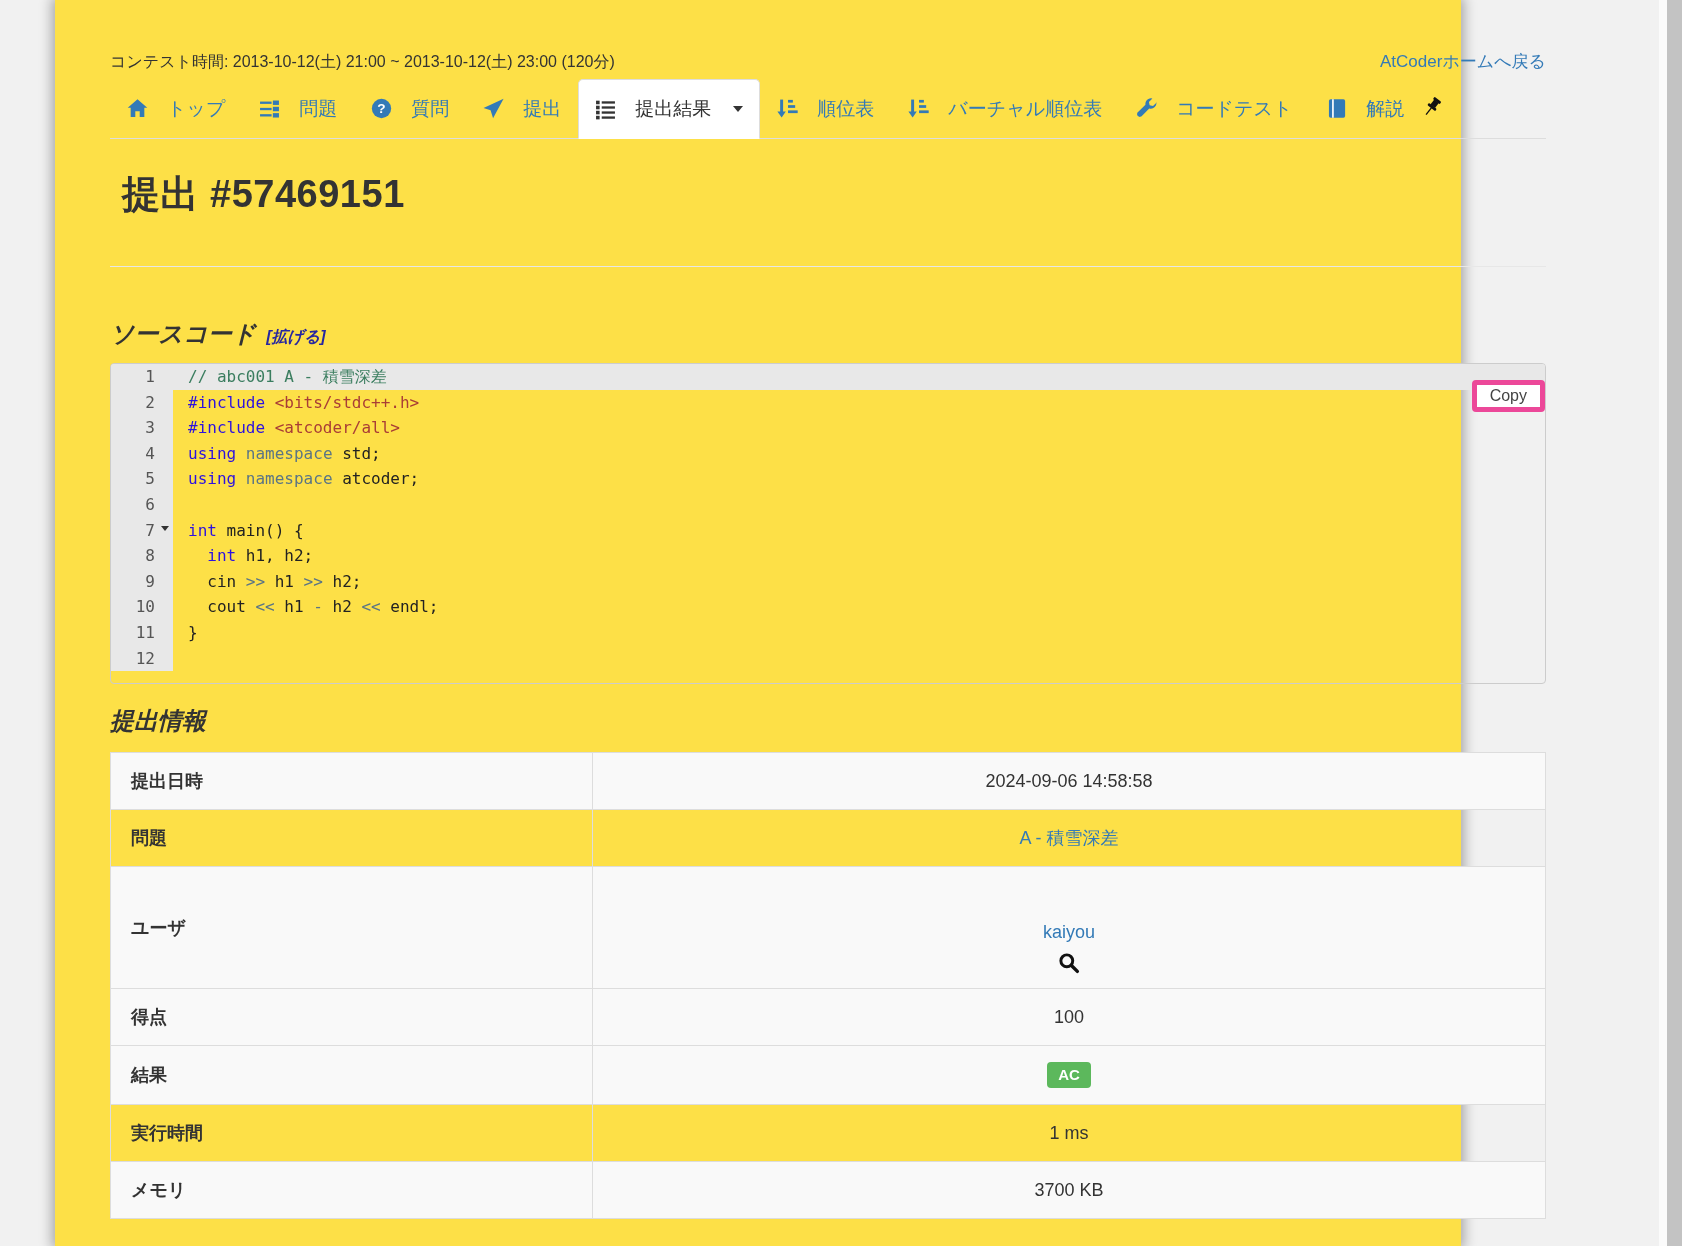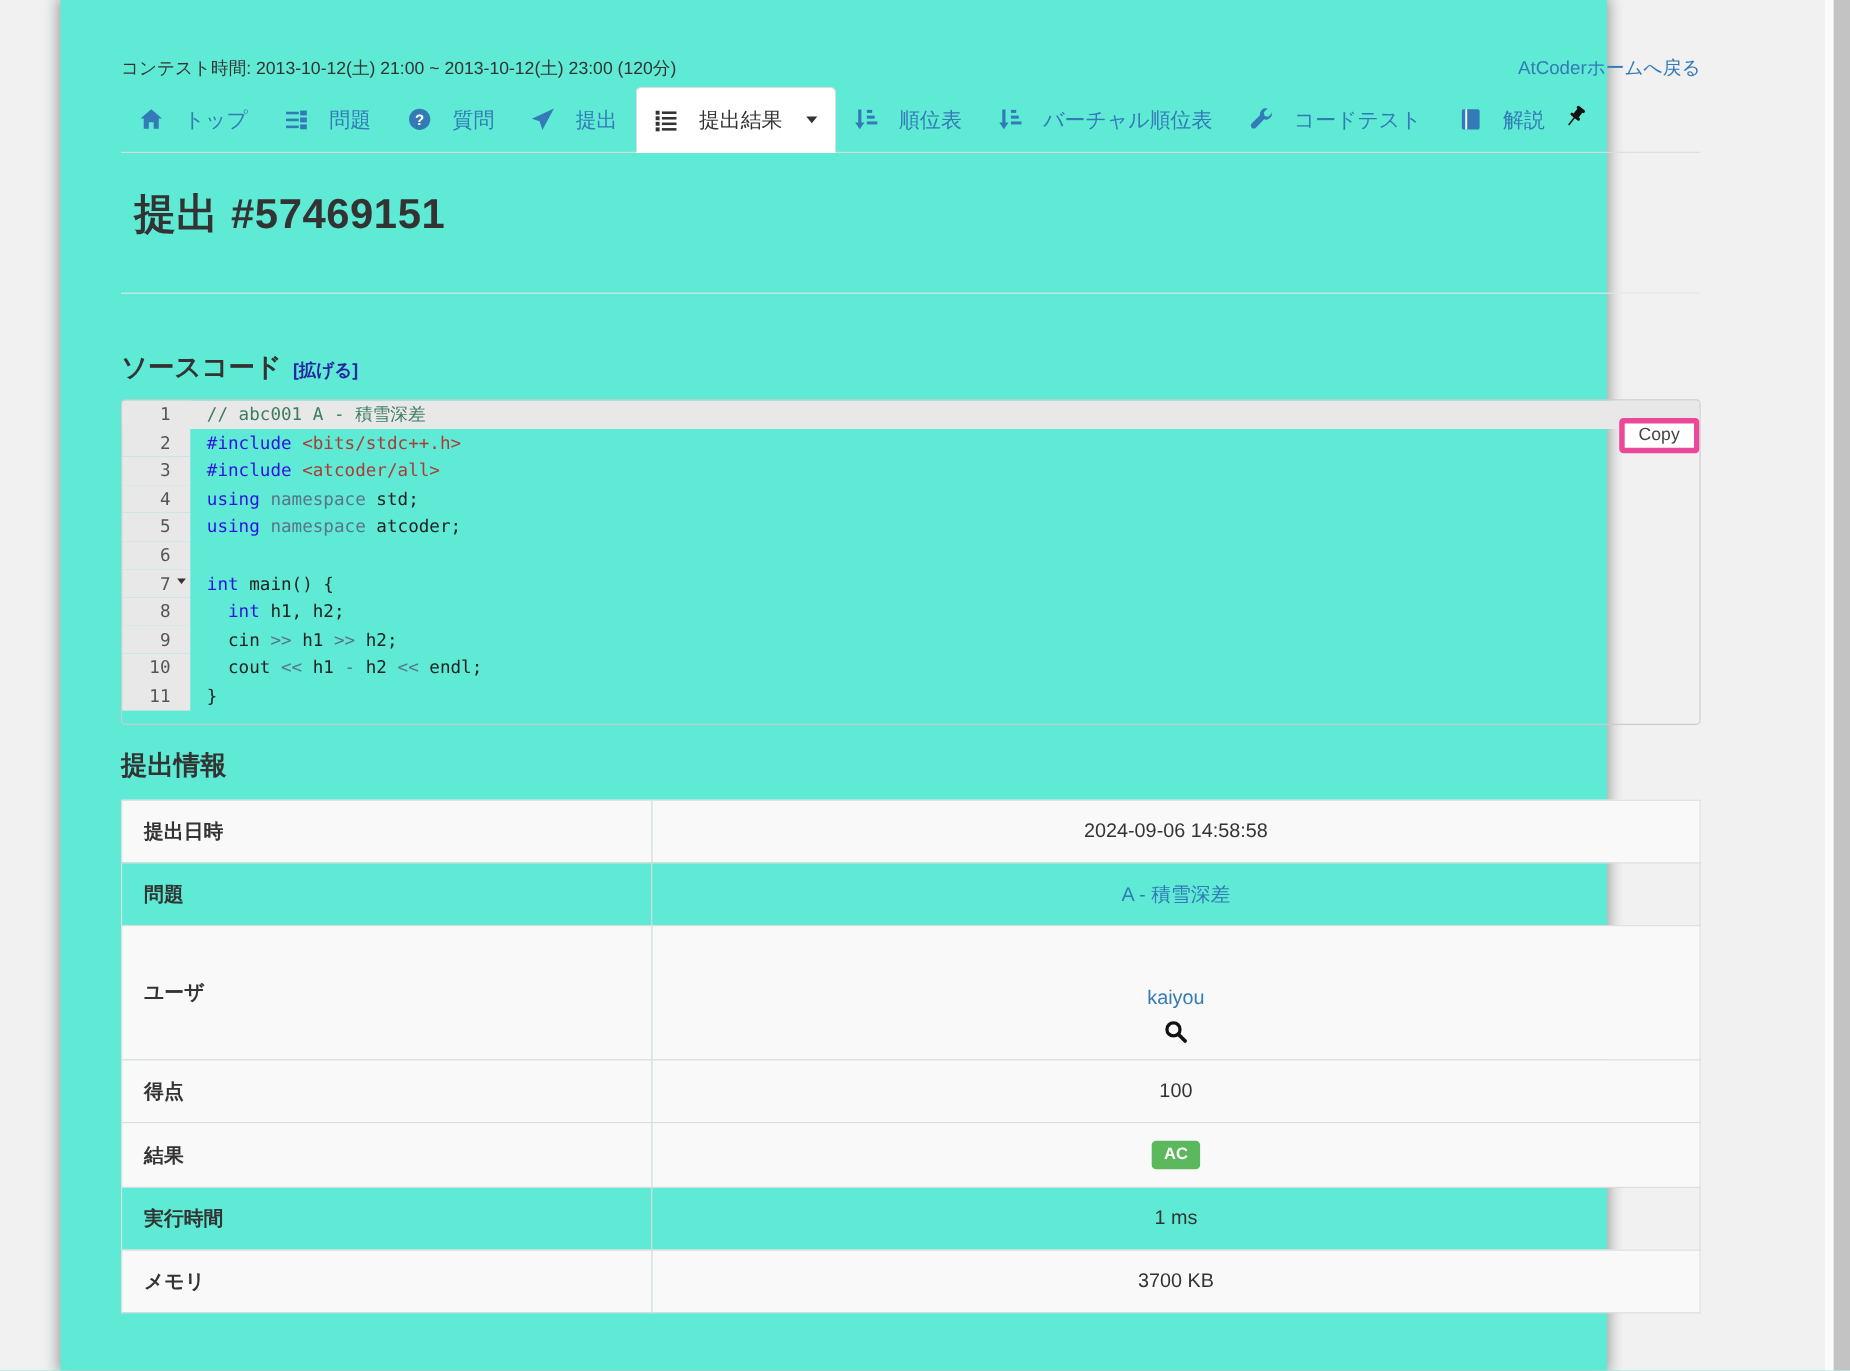--- a/index.html
+++ b/index.html
@@ -6,21 +6,21 @@
   html,body { margin:0; padding:0; }
   body {
     width:1682px; height:1246px; position:relative; overflow:hidden;
     background:#f1f1f1;
     font-family:"Liberation Sans", sans-serif;
     color:#333;
   }
   
   .page-card {
     position:absolute; left:55px; top:0; width:1406px; height:1246px;
-    background:#5eead4;
+    background:#fde047;
     box-shadow:0 0 12px 3px rgba(0,0,0,0.32);
   }
   .side-strip-light { position:absolute; left:1659px; top:0; width:8px; height:1246px; background:#fbfbfb; }
   .window-scrollbar { position:absolute; left:1667px; top:0; width:15px; height:1246px; background:#c3c3c3; }
 
   .container { margin:0 55px; width:1436px; }
 
   
   .top-row { display:flex; justify-content:space-between; align-items:baseline; padding-top:11px; font-size:16px; }
   .contest-time { color:#333; }
@@ -44,21 +44,21 @@
     border-radius:5px 5px 0 0; margin-bottom:-1px; padding:0 16px;
   }
   .caret { width:0; height:0; border-left:5.5px solid transparent; border-right:5.5px solid transparent; border-top:6px solid #333; margin-left:3px; }
   .pin-wrap { margin-left:auto; display:flex; align-items:center; padding-right:135px; }
   .pin-wrap svg { fill:#111; }
 
   
   .page-title { font-size:38px; font-weight:bold; color:#333; margin:30px 12px 0; letter-spacing:0.5px; }
   hr.title-rule { border:none; border-top:1px solid #e7e7e7; margin:46px 0 0; }
 
-  .section-heading { font-size:24px; font-weight:bold; color:#333; margin:21px 0 0; display:flex; align-items:baseline; gap:10px; }
+  .section-heading { font-size:24px; font-weight:bold; color:#333; margin:21px 0 0; display:flex; align-items:baseline; gap:10px;font-style:italic; }
   .expand-link { font-size:16px; font-weight:bold; color:#2626a0; }
 
   
   .code-block {
     position:relative; margin-top:13px; border:1px solid #ccc; border-radius:4px;
     font-family:"DejaVu Sans Mono","Liberation Mono",monospace;
     font-size:16px; line-height:25.6px; overflow:hidden; padding-bottom:12px;
   }
   .code-row { display:flex; height:25.6px; }
   .code-row.first { background:#e8e8e8; }
@@ -258,20 +258,24 @@
           <div class="code-text"><span class="c-pln">  cin </span><span class="c-typ">&gt;&gt;</span><span class="c-pln"> h1 </span><span class="c-typ">&gt;&gt;</span><span class="c-pln"> h2;</span></div>
         </div>
         <div class="code-row">
           <div class="gutter"><span>10</span></div>
           <div class="code-text"><span class="c-pln">  cout </span><span class="c-typ">&lt;&lt;</span><span class="c-pln"> h1 </span><span class="c-typ">-</span><span class="c-pln"> h2 </span><span class="c-typ">&lt;&lt;</span><span class="c-pln"> endl;</span></div>
         </div>
         <div class="code-row">
           <div class="gutter"><span>11</span></div>
           <div class="code-text"><span class="c-pln">}</span></div>
         </div>
+        <div class="code-row">
+          <div class="gutter"><span>12</span></div>
+          <div class="code-text"></div>
+        </div>
       </div>
 
     <h2 class="section-heading">
       <span>提出情報</span>
     </h2>
 
     <table class="info-table">
       <tbody>
           <tr class="striped">
             <th>提出日時</th>

